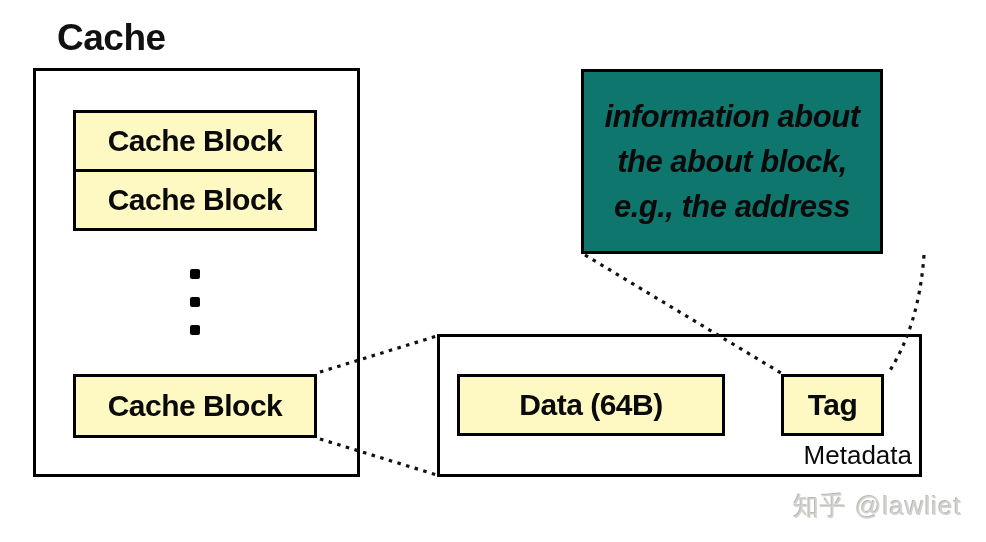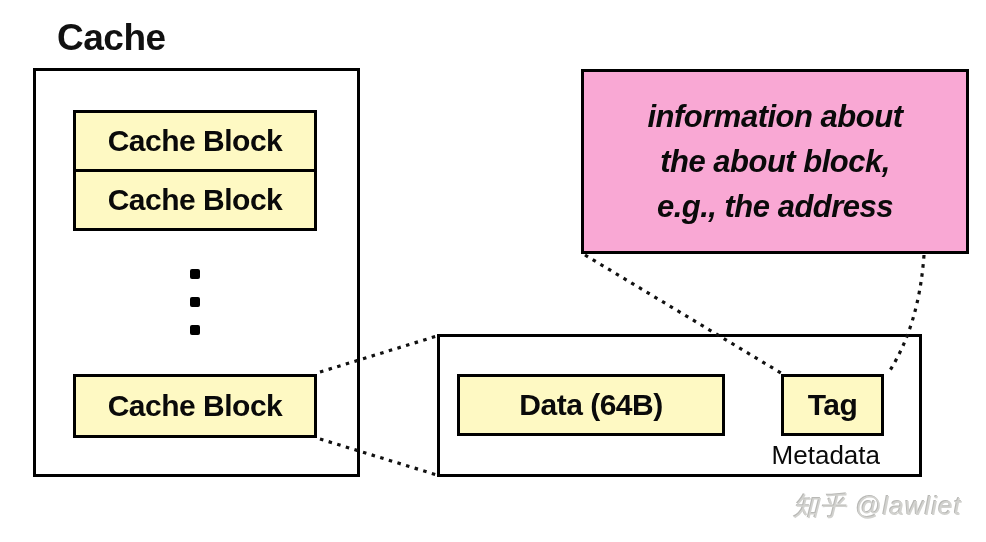--- a/index.html
+++ b/index.html
@@ -57,34 +57,34 @@
   }
   .d1 { top: 269px; }
   .d2 { top: 297px; }
   .d3 { top: 325px; }
 
   .data-box { left: 457px; top: 374px; width: 268px; height: 62px; }
   .tag-box  { left: 781px; top: 374px; width: 103px; height: 62px; }
 
   .metadata-label {
     position: absolute;
-    left: 668px; top: 440px;
+    left: 700px; top: 440px;
     width: 212px;
     text-align: right;
     font-size: 26px;
     font-weight: 400;
     color: #0a0a0a;
   }
 
   .annotation-box {
     position: absolute;
     left: 581px; top: 69px;
-    width: 388px; height: 185px;
+    width: 302px; height: 185px;
     border: 3px solid #000000;
-    background: #f9a8d4;
+    background: #0f766e;
     display: flex;
     flex-direction: column;
     align-items: center;
     justify-content: center;
     font-size: 31px;
     font-style: italic;
     font-weight: 700;
     line-height: 45px;
     color: #0a0a0a;
     text-align: center;
@@ -105,21 +105,20 @@
     stroke-linecap: butt;
   }
 
   .watermark {
     position: absolute;
     right: 24px; top: 489px;
     font-size: 26px;
     color: #d2d2cf;
     text-shadow: -1px -1px 0 #b9b9b6, 1px 1px 0 #ffffff;
     letter-spacing: 1px;
-    font-style: italic;
   }
 </style>
 </head>
 <body>
 
 <div class="canvas">
 
   <div class="title">Cache</div>
 
   <div class="outer-box cache-outline"></div>

